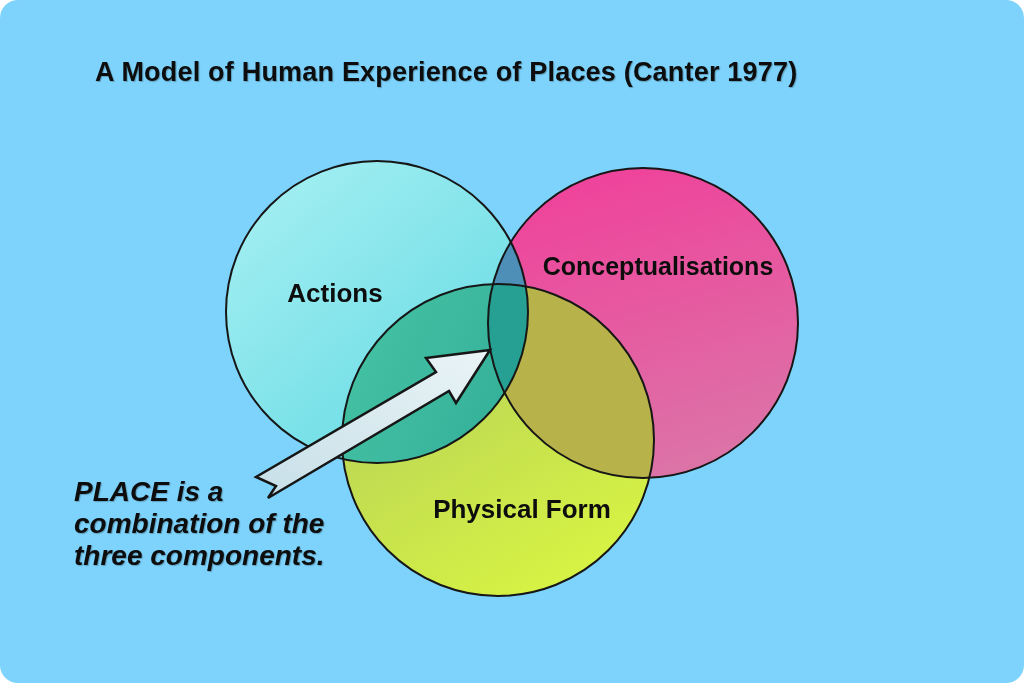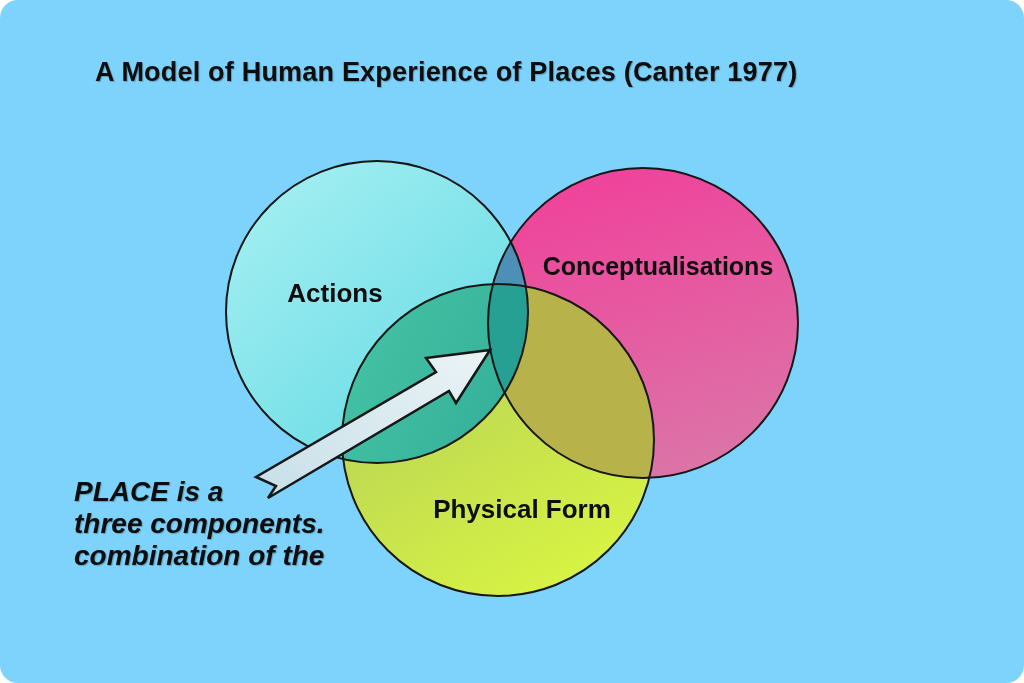--- a/index.html
+++ b/index.html
@@ -110,17 +110,17 @@
 
     <polygon points="490,350 426,358 436,372 256,477 276,486 268,498 449,391 456,403" fill="url(#gradArrow)" stroke-width="2.5" stroke-linejoin="miter" stroke="#161616"></polygon>
 
     <text class="circle-label" x="335" y="302" font-size="26" text-anchor="middle">Actions</text>
     <text class="circle-label" x="658" y="275" font-size="25" text-anchor="middle">Conceptualisations</text>
     <text class="circle-label" x="522" y="518" font-size="26" text-anchor="middle">Physical Form</text>
   </svg>
 
   <div class="annotation">
     <div>PLACE is a</div>
+    <div>combination of the</div>
     <div>three components.</div>
-    <div>combination of the</div>
   </div>
 
 </div>
 
 </body></html>

